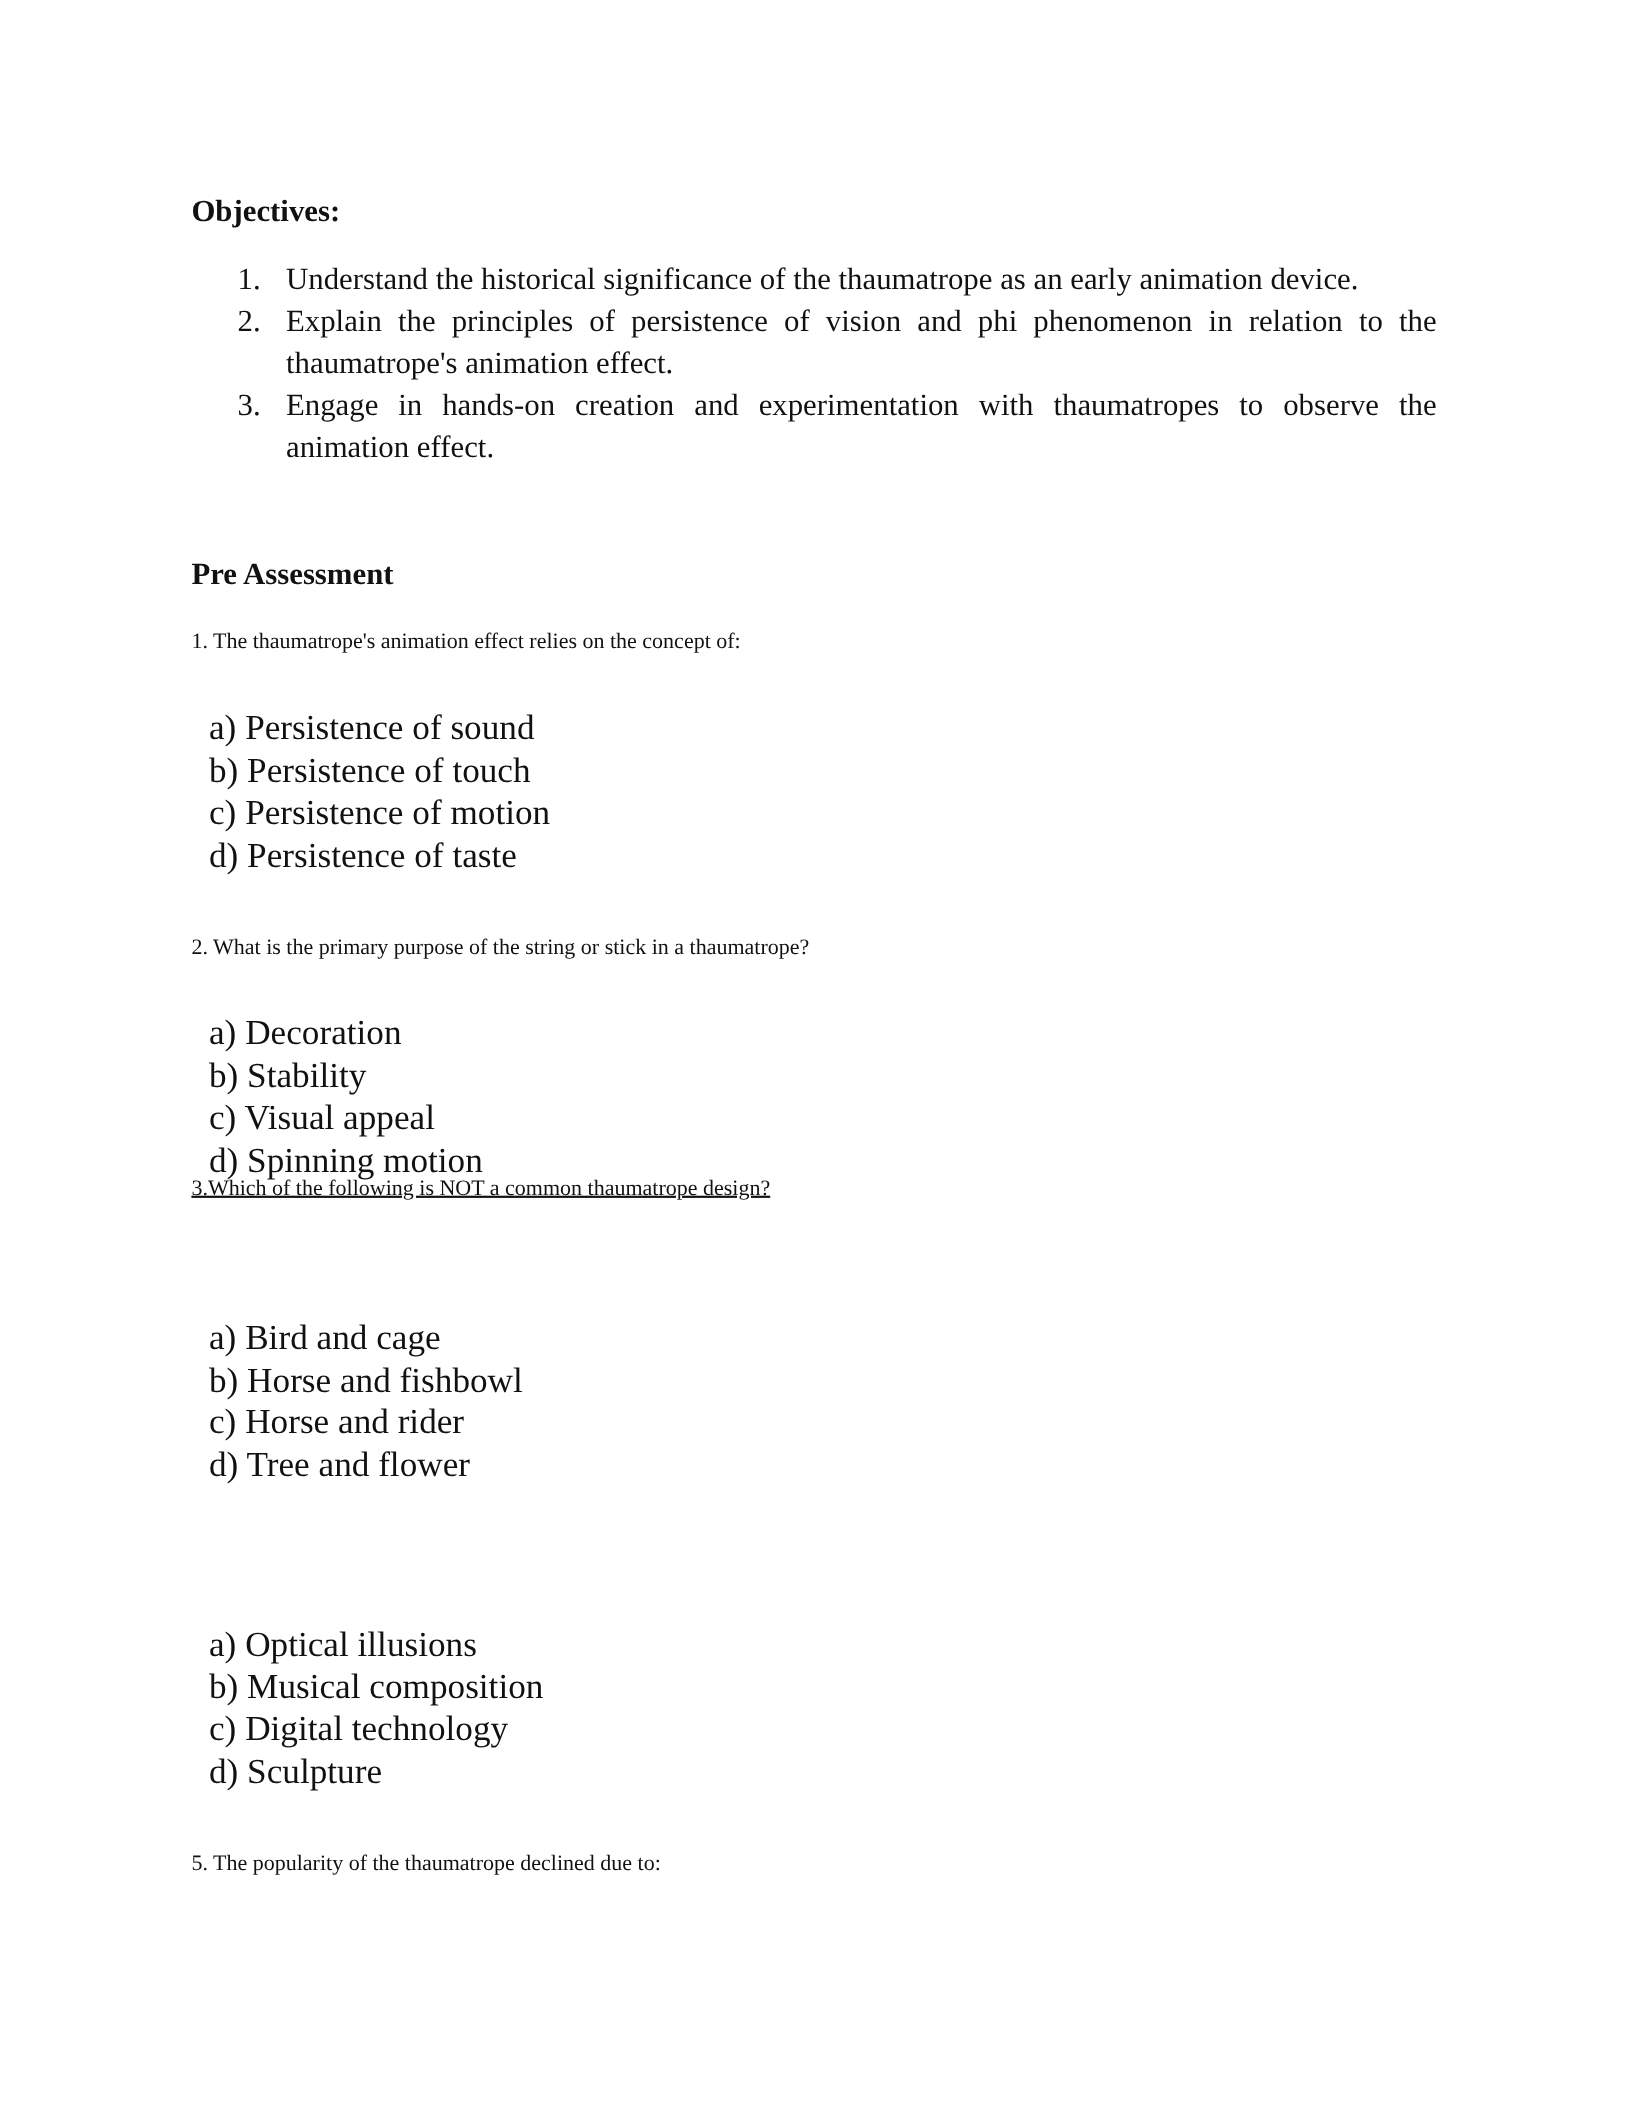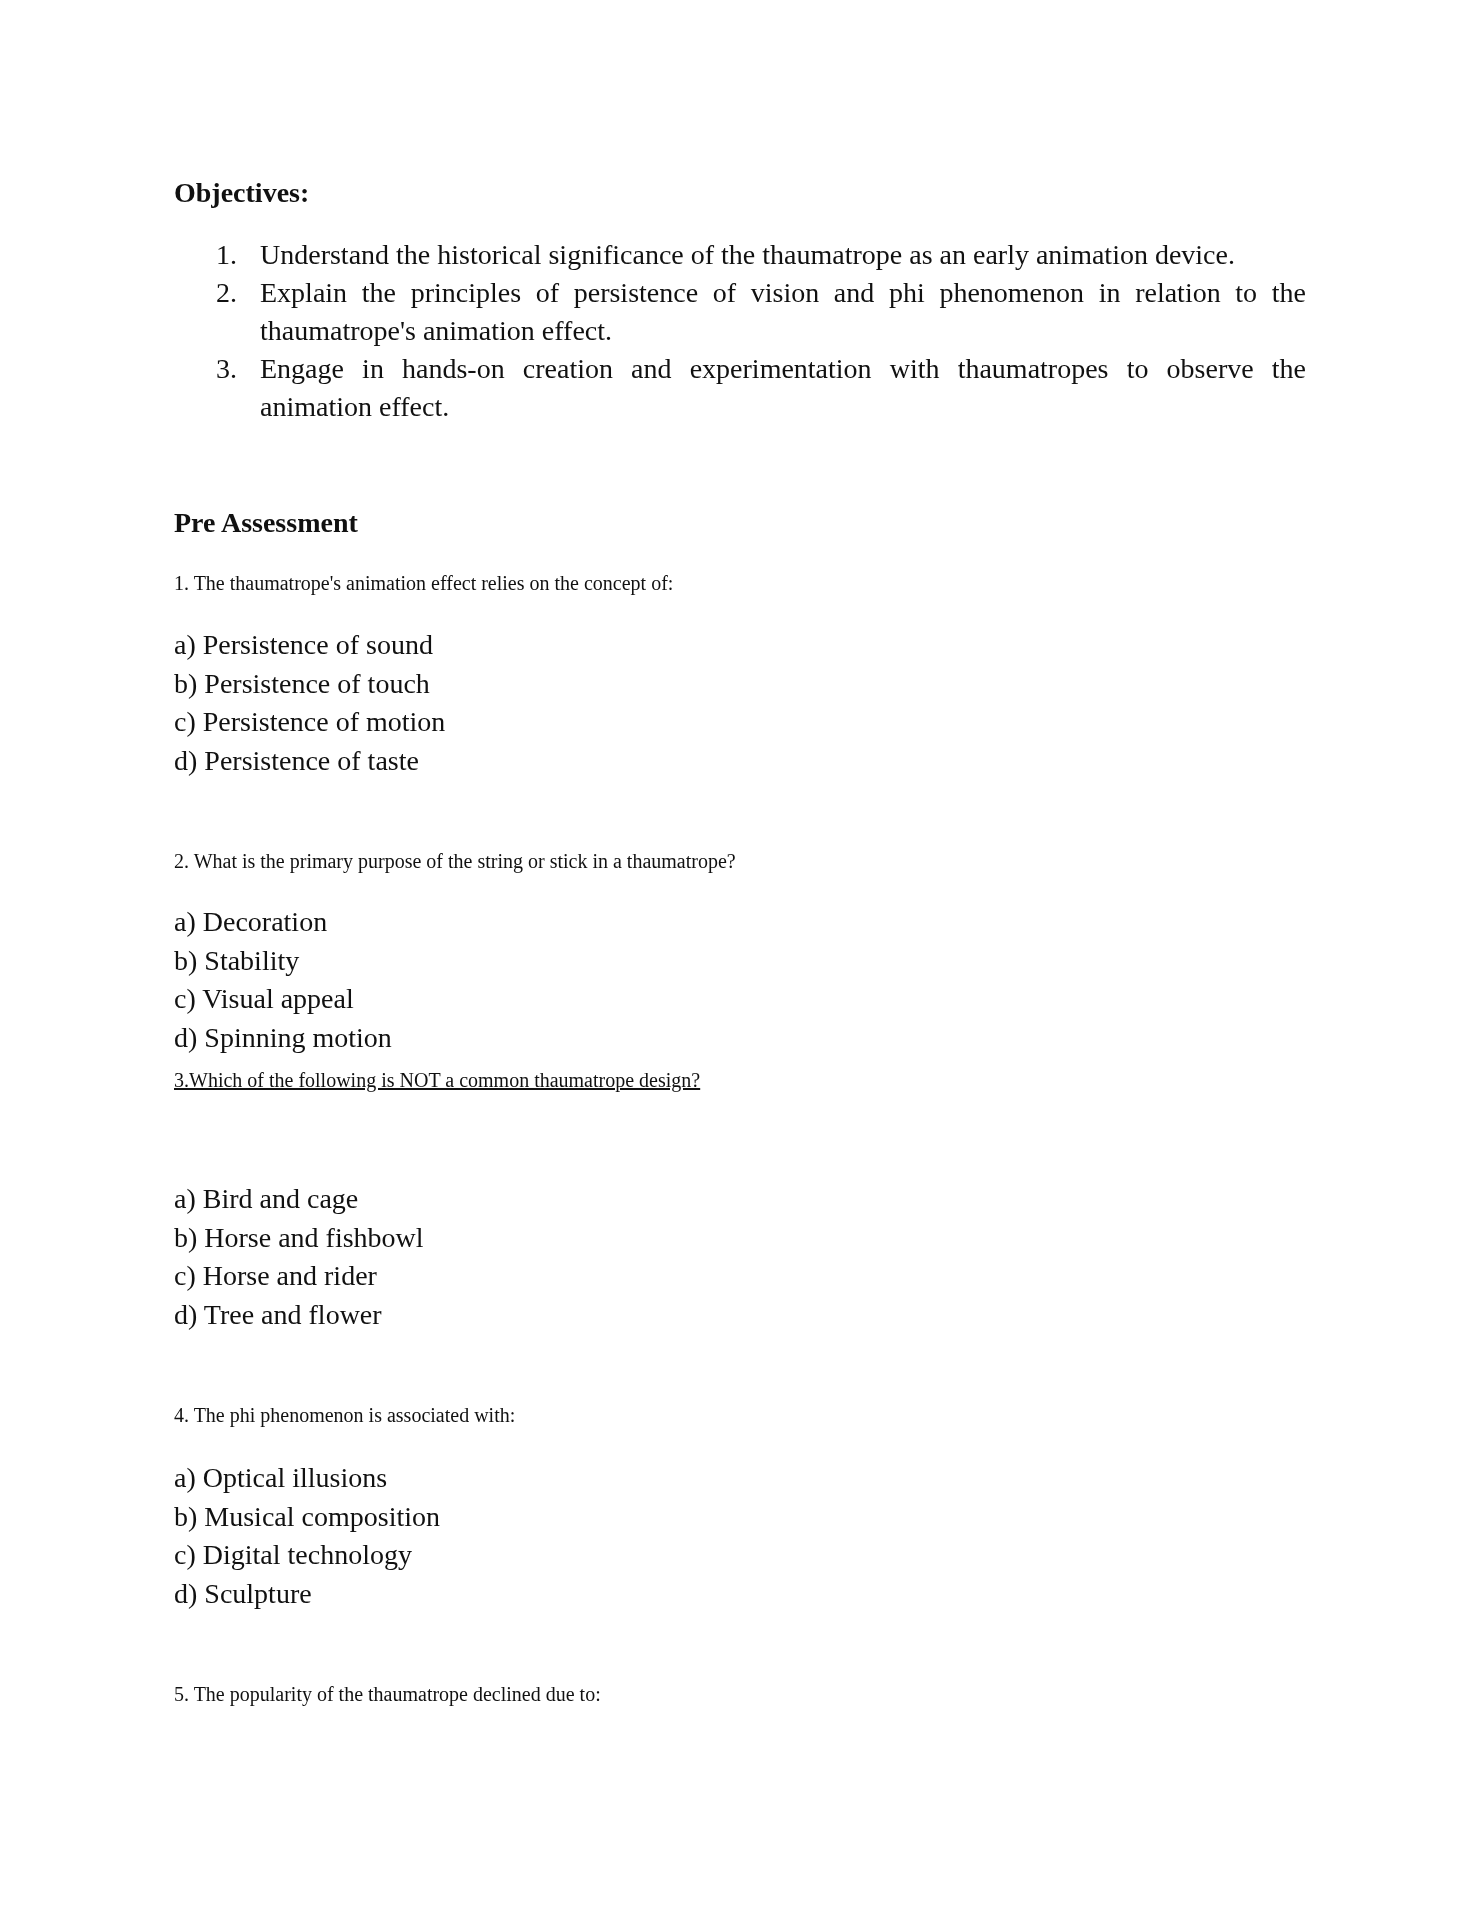--- a/index.html
+++ b/index.html
@@ -54,24 +54,24 @@
       position: absolute;
       left: 174px;
       width: 1140px;
       margin: 0;
       font-size: 20px;
       line-height: 38px;
     }
     .options {
       position: absolute;
       left: 174px;
-      margin: 0;
+      margin: 16px;
       padding: 0;
       list-style: none;
-      font-size: 28px;
+      font-size: 32px;
       line-height: 38.5px;
     }
     .option-item {
       white-space: nowrap;
     }
   </style>
 </head>
 <body>
 
 <div class="page">
@@ -112,21 +112,20 @@
   </ul>
 
   <p class="question" style="top:1061px;text-decoration:underline;">3.Which of the following is NOT a common thaumatrope design?</p>
   <ul class="options" style="top:1180px;">
     <li class="option-item">a) Bird and cage</li>
     <li class="option-item">b) Horse and fishbowl</li>
     <li class="option-item">c) Horse and rider</li>
     <li class="option-item">d) Tree and flower</li>
   </ul>
 
-  <p class="question" style="top:1396px;">4. The phi phenomenon is associated with:</p>
   <ul class="options" style="top:1459px;">
     <li class="option-item">a) Optical illusions</li>
     <li class="option-item">b) Musical composition</li>
     <li class="option-item">c) Digital technology</li>
     <li class="option-item">d) Sculpture</li>
   </ul>
 
   <p class="question" style="top:1675px;">5. The popularity of the thaumatrope declined due to:</p>
 
 </div>

